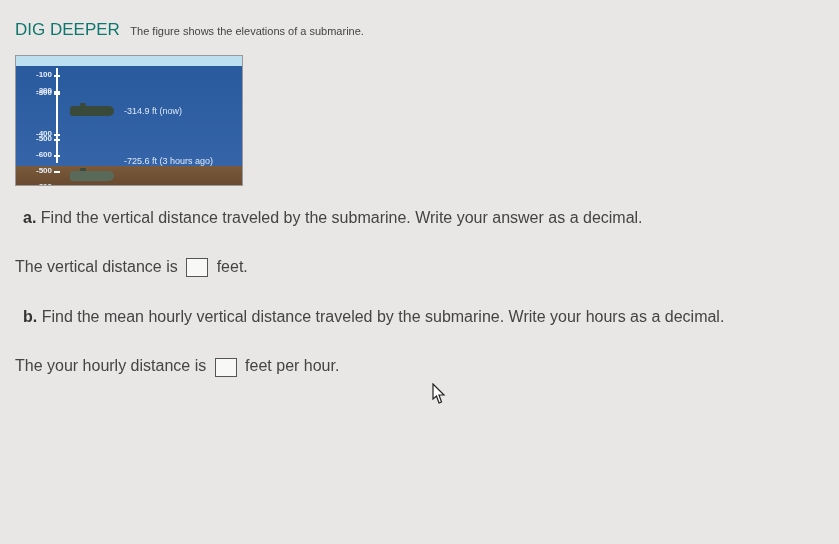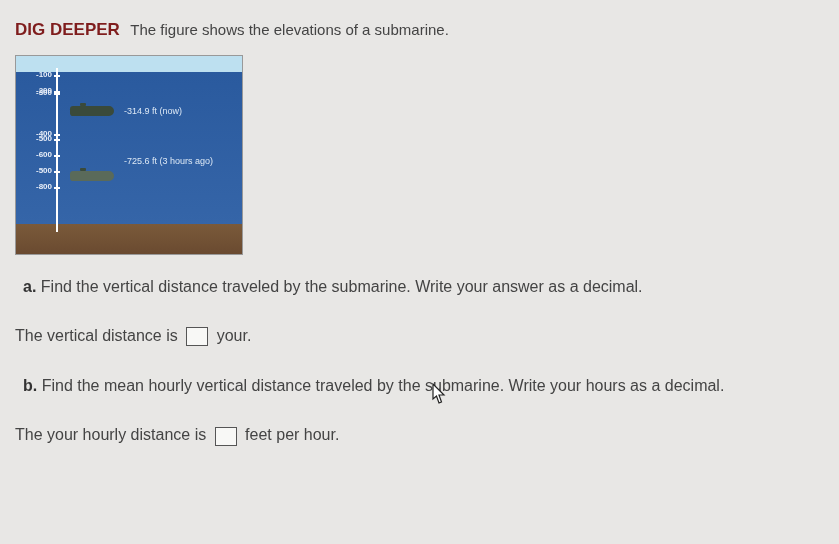--- a/index.html
+++ b/index.html
@@ -13,34 +13,34 @@
       width: 839px;
       height: 544px;
       padding: 20px 15px;
       color: #333;
       position: relative;
     }
     .header {
       margin-bottom: 15px;
     }
     .dig-deeper {
-      color: #7f1d1d;
-      font-weight: bold;
+      color: #0f766e;
+      font-weight: normal;
       font-size: 17px;
       display: inline;
     }
     .header-text {
-      font-size: 15px;
+      font-size: 11px;
       color: #444;
       display: inline;
       margin-left: 6px;
     }
     .figure {
       width: 228px;
-      height: 200px;
+      height: 131px;
       margin: 10px 12px 18px 0;
       border: 1px solid #999;
       position: relative;
       background: linear-gradient(to bottom, #bde0f0 0%, #bde0f0 8%, #2a5a9e 8%, #3565a8 85%, #7a5a3a 85%, #6a4a30 100%);
       overflow: hidden;
     }
     .axis {
       position: absolute;
       left: 40px;
       top: 12px;
@@ -151,21 +151,21 @@
 </div>
 
 <div class="question-line">
   <span class="q-letter">a.</span>
   <span>Find the vertical distance traveled by the submarine. Write your answer as a decimal.</span>
 </div>
 
 <div class="answer-line">
   <span>The vertical distance is</span>
   <span class="answer-box"></span>
-  <span>your.</span>
+  <span>feet.</span>
 </div>
 
 <div class="question-line">
   <span class="q-letter">b.</span>
   <span>Find the mean hourly vertical distance traveled by the submarine. Write your hours as a decimal.</span>
 </div>
 
 <div class="answer-line">
   <span>The your hourly distance is</span>
   <span class="answer-box"></span>

